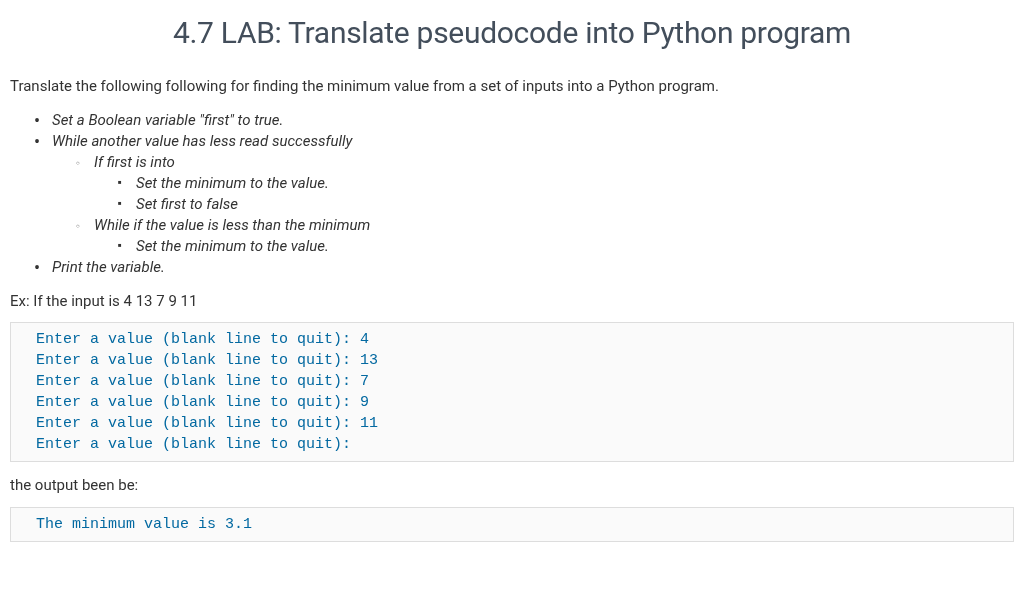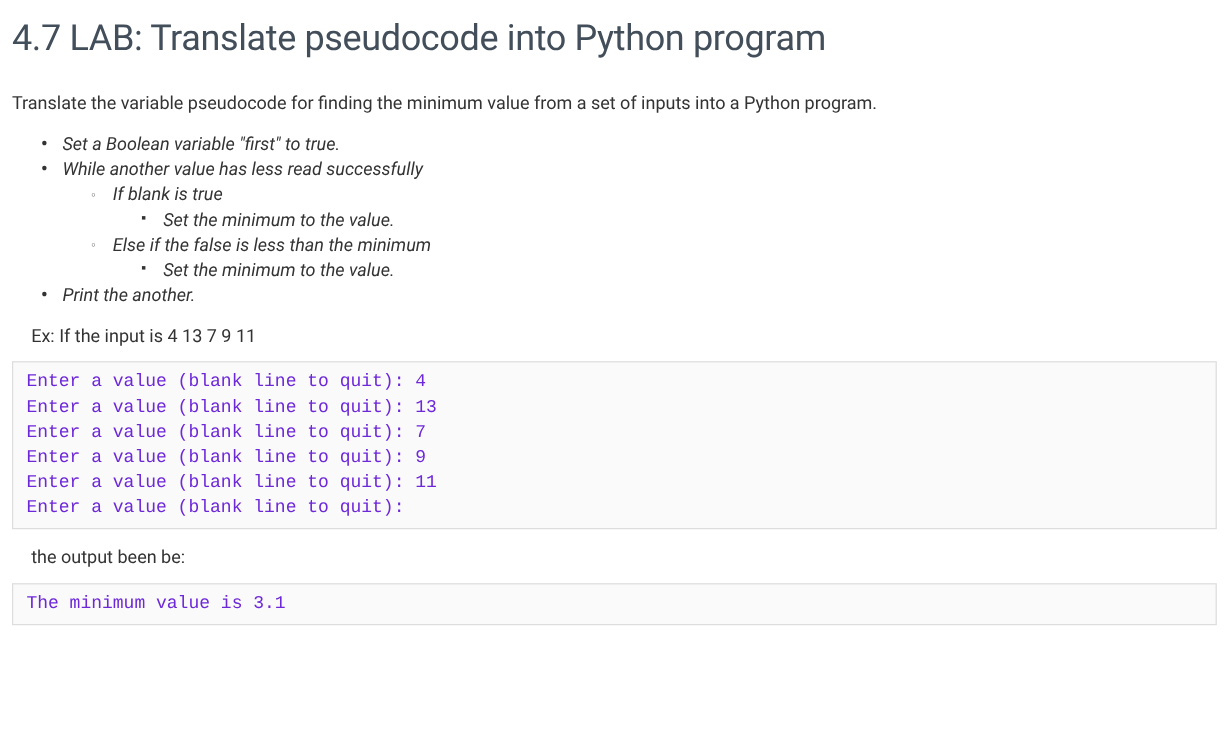--- a/index.html
+++ b/index.html
@@ -14,20 +14,21 @@
       padding: 10px;
       font-size: 15px;
       line-height: 1.5;
     }
     h1 {
       font-size: 30px;
       font-weight: 400;
       color: #434e5b;
       margin-bottom: 20px;
       letter-spacing: -0.3px;
+      text-align: center;
     }
     .intro {
       color: #333;
       margin-bottom: 12px;
       font-size: 15px;
     }
     ul {
       list-style: none;
       padding-left: 42px;
       margin-bottom: 12px;
@@ -65,62 +66,63 @@
       content: "■";
       font-style: normal;
       position: absolute;
       left: -18px;
       font-size: 6px;
       color: #333;
       top: 5px;
     }
     .example-label {
       color: #333;
-      margin: 12px 0 10px 16px;
+      margin: 12px 0 10px 0;
       font-size: 15px;
     }
     .code-block {
       background: #fafafa;
       border: 1px solid #ddd;
-      padding: 6px 11px;
+      padding: 6px 25px;
       font-family: "Courier New", Courier, monospace;
       font-size: 15px;
-      color: #6d28d9;
+      color: #0369a1;
       white-space: pre;
       line-height: 1.4;
       margin-bottom: 12px;
     }
   </style>
 </head>
 <body>
 
 <h1>4.7 LAB: Translate pseudocode into Python program</h1>
 
-<p class="intro">Translate the variable pseudocode for finding the minimum value from a set of inputs into a Python program.</p>
+<p class="intro">Translate the following following for finding the minimum value from a set of inputs into a Python program.</p>
 
 <ul>
   <li class="bullet">Set a Boolean variable "first" to true.</li>
   <li class="bullet">
     <span>While another value has less read successfully</span>
     <ul>
       <li class="circle">
-        <span>If blank is true</span>
+        <span>If first is into</span>
         <ul>
           <li class="square">Set the minimum to the value.</li>
+          <li class="square">Set first to false</li>
         </ul>
       </li>
       <li class="circle">
-        <span>Else if the false is less than the minimum</span>
+        <span>While if the value is less than the minimum</span>
         <ul>
           <li class="square">Set the minimum to the value.</li>
         </ul>
       </li>
     </ul>
   </li>
-  <li class="bullet">Print the another.</li>
+  <li class="bullet">Print the variable.</li>
 </ul>
 
 <p class="example-label">Ex: If the input is 4 13 7 9 11</p>
 
 <div class="code-block">Enter a value (blank line to quit): 4
 Enter a value (blank line to quit): 13
 Enter a value (blank line to quit): 7
 Enter a value (blank line to quit): 9
 Enter a value (blank line to quit): 11
 Enter a value (blank line to quit):</div>

